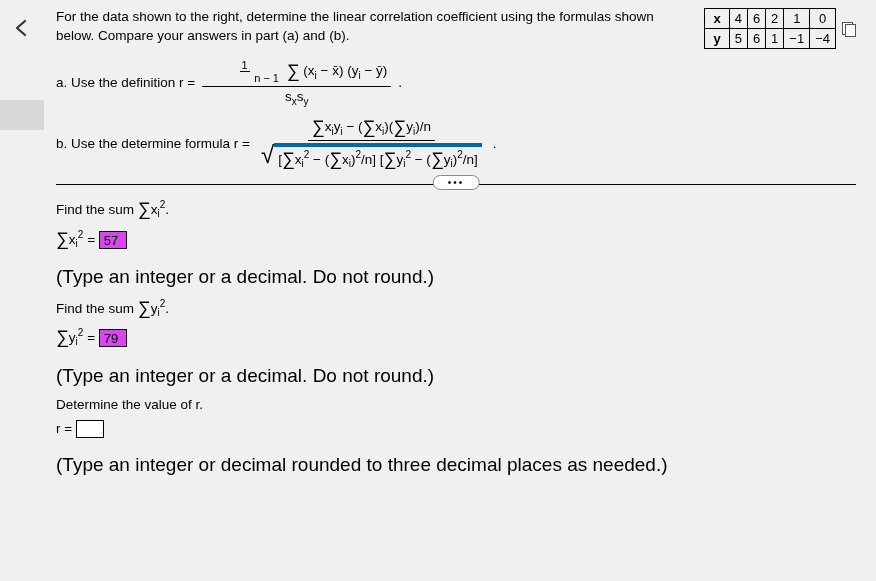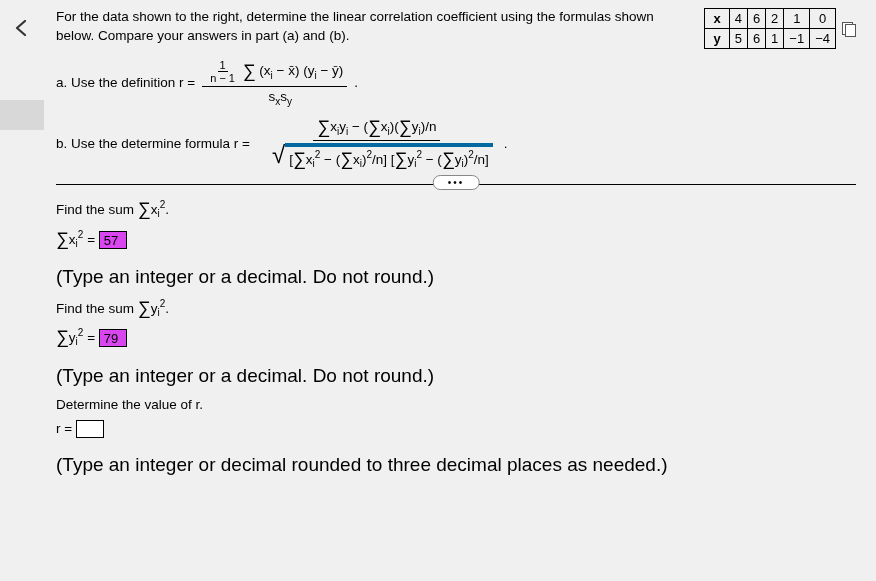--- a/index.html
+++ b/index.html
@@ -60,31 +60,31 @@
     .formula-row { display: flex; align-items: center; gap: 4px; margin: 10px 0; }
     .formula-img { display: inline-block; vertical-align: middle; }
     .fraction {
       display: inline-flex;
       flex-direction: column;
       align-items: center;
       vertical-align: middle;
       margin: 0 3px;
     }
     .fraction .num { border-bottom: 1px solid #000; padding: 0 4px 2px; }
-    .fraction .den { padding: 2px 4px 0; margin-left: 11px; }
+    .fraction .den { padding: 2px 4px 0; }
     .small-frac {
       display: inline-flex;
       flex-direction: column;
       align-items: center;
       vertical-align: middle;
       font-size: 11px;
       margin: 0 2px;
     }
     .small-frac .n { border-bottom: 1px solid #000; padding: 0 2px; }
-    .small-frac .d { padding: 0 2px; }
+    .small-frac .d { padding: 0 2px; margin-left: 44px; }
     .sum-sym { font-size: 18px; vertical-align: middle; }
     .sub { font-size: 10px; vertical-align: sub; }
     .sup { font-size: 10px; vertical-align: super; }
     .sqrt-wrap {
       display: inline-flex;
       align-items: stretch;
     }
     .sqrt-sign { font-size: 24px; line-height: 1; }
     .sqrt-body { border-top: 4px solid #0369a1; padding: 2px 4px 0; }
     hr.divider {

